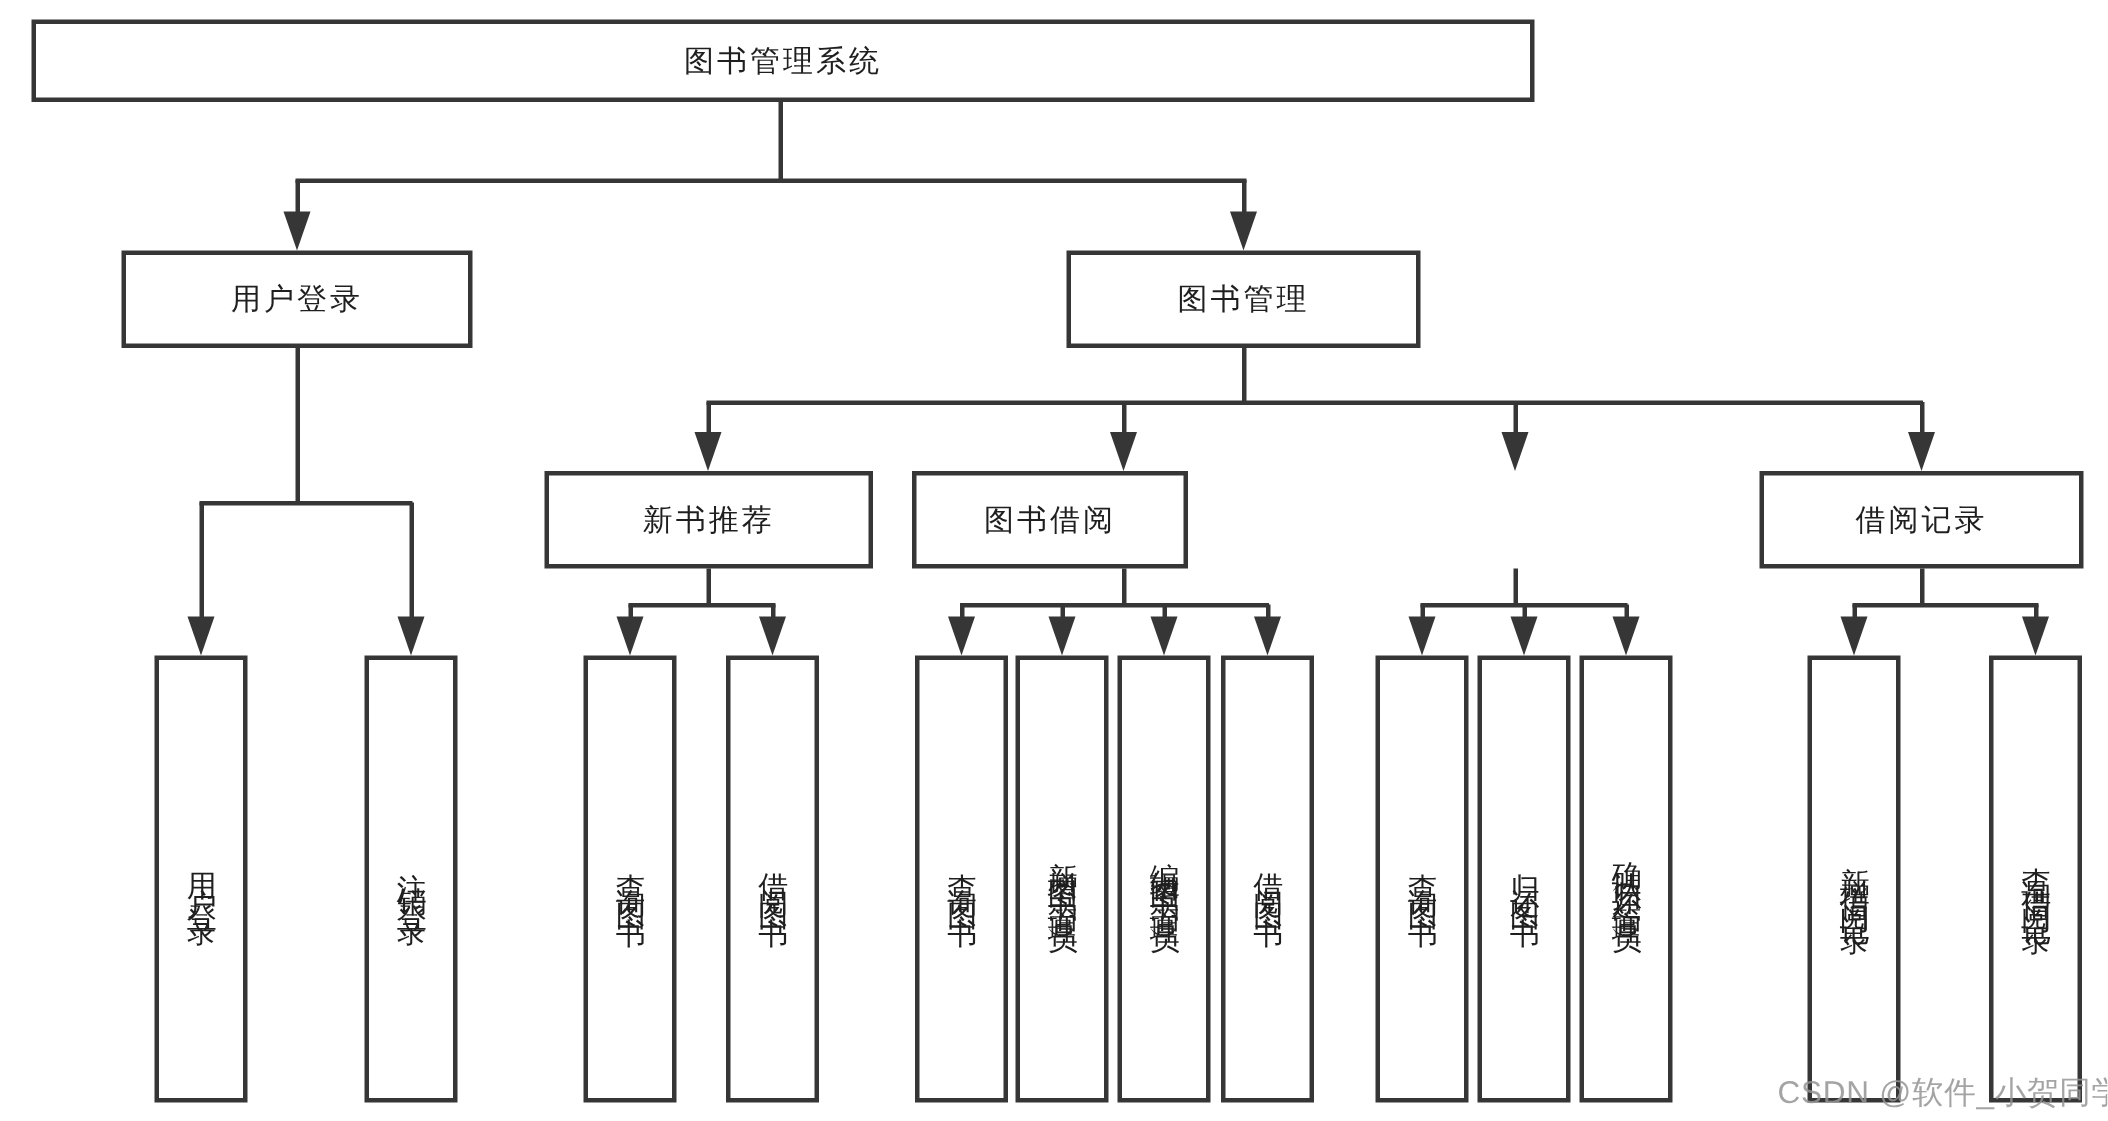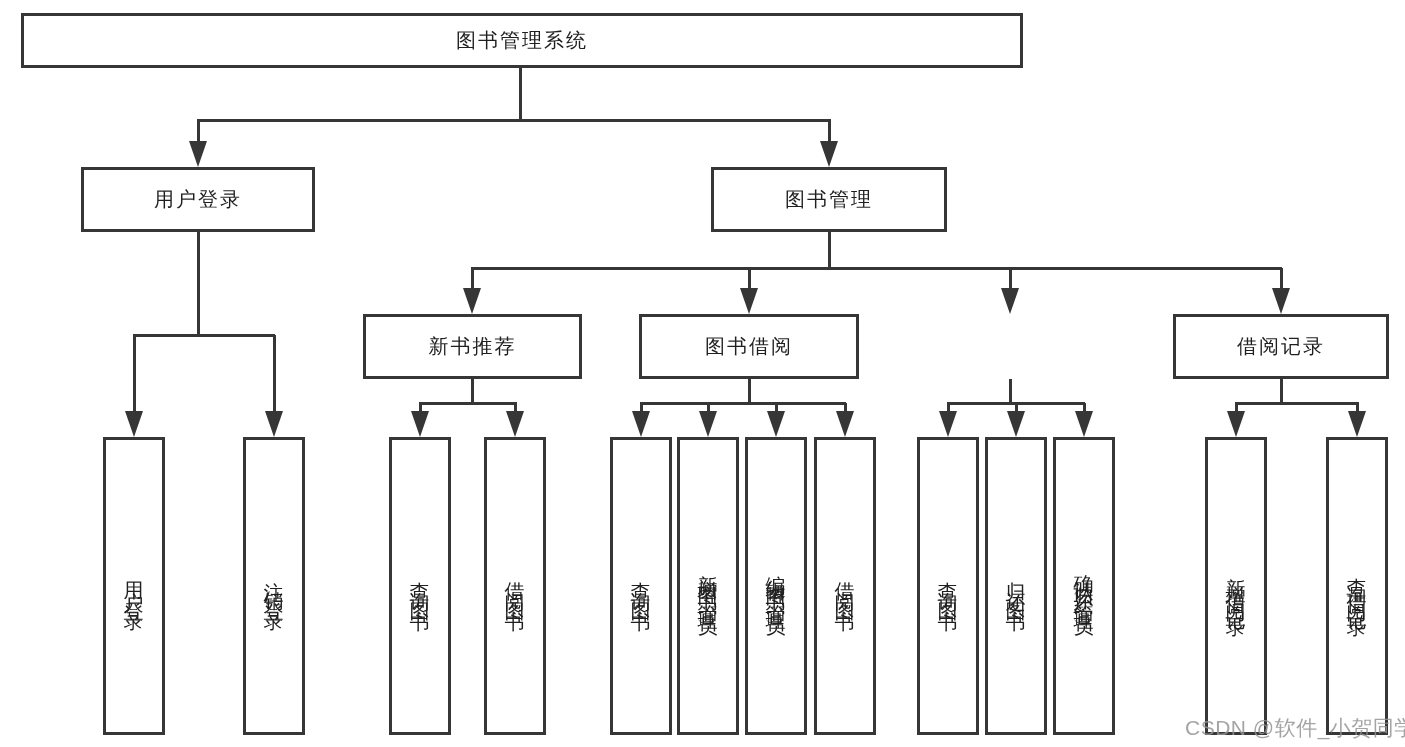--- a/index.html
+++ b/index.html
@@ -65,21 +65,21 @@
   </div>
 
   <div class="node hbox" style="left:711px;top:167px;width:236px;height:65px;">
     <span>图书管理</span>
   </div>
 
   <div class="node hbox" style="left:363px;top:314px;width:219px;height:65px;">
     <span>新书推荐</span>
   </div>
 
-  <div class="node hbox" style="left:639px;top:314px;width:220px;height:65px;">
+  <div class="node hbox" style="left:608px;top:314px;width:184px;height:65px;">
     <span>图书借阅</span>
   </div>
 
 
   <div class="node hbox" style="left:1173px;top:314px;width:216px;height:65px;">
     <span>借阅记录</span>
   </div>
 
   <div class="node leaf" style="left:103px;">
     <span class="vtext">用户登录</span>

